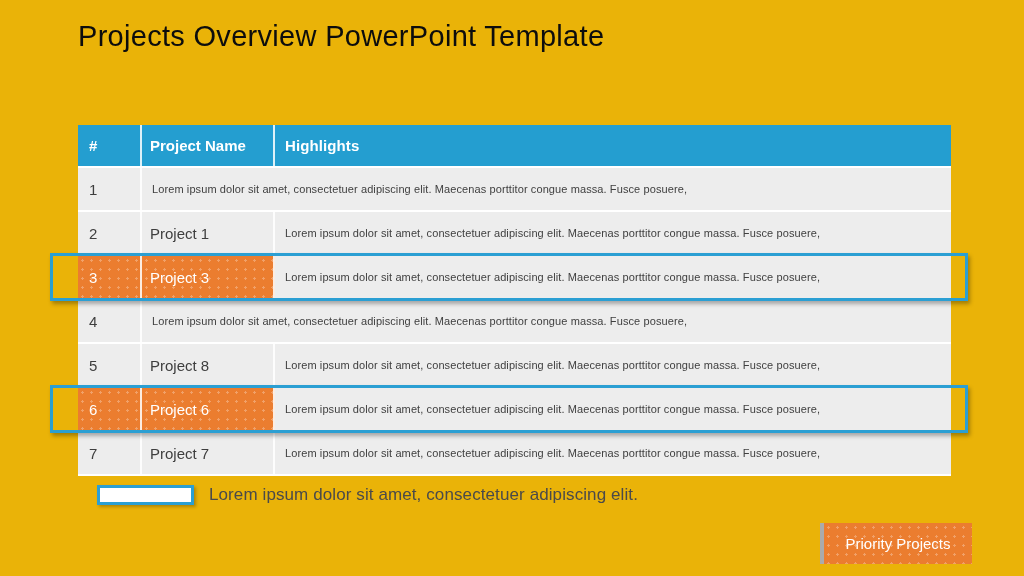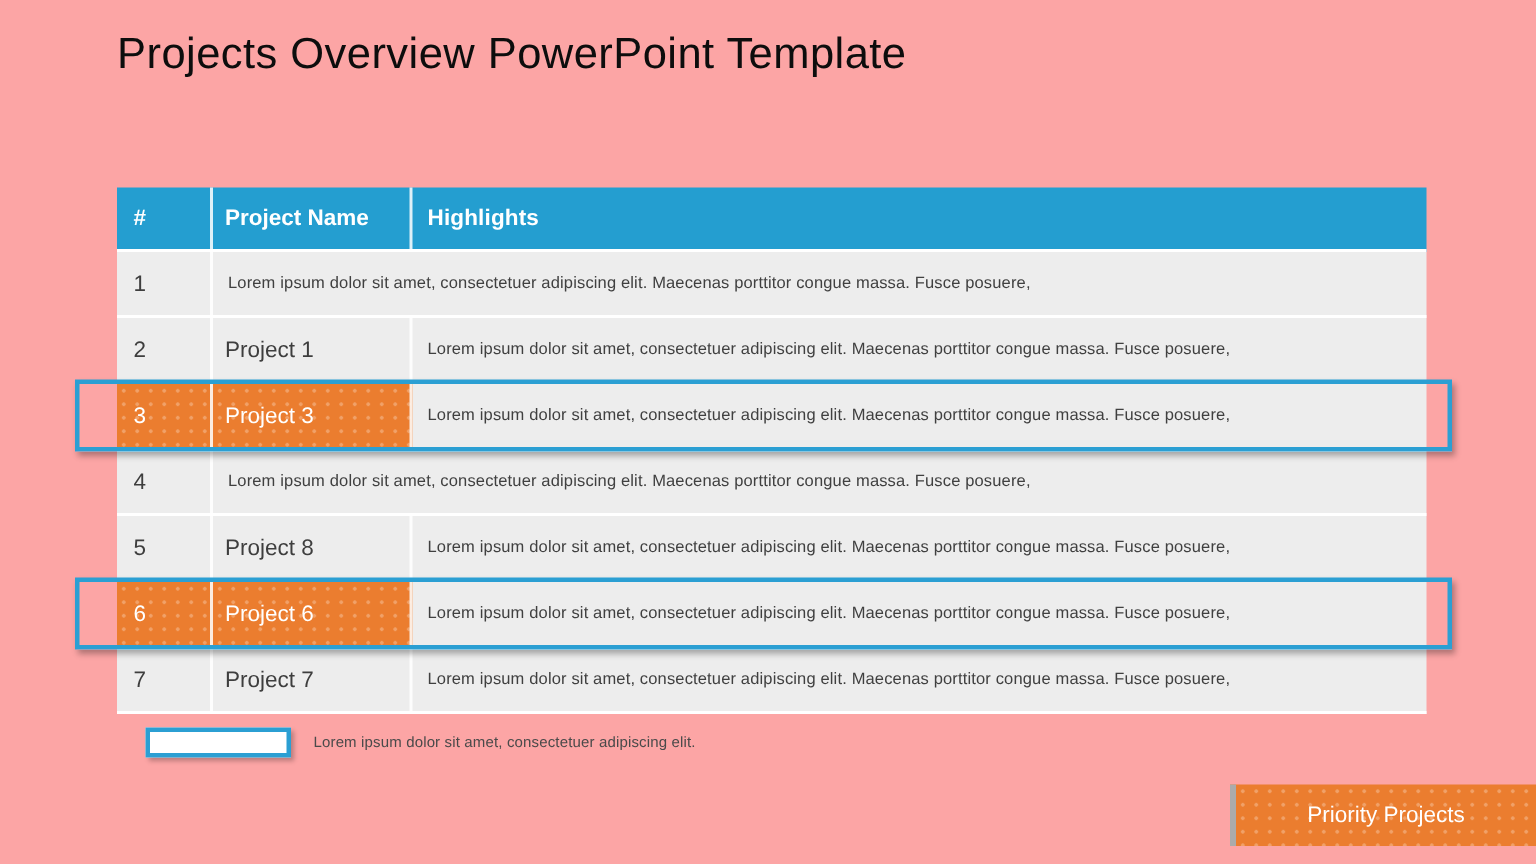--- a/index.html
+++ b/index.html
@@ -5,21 +5,21 @@
   :root {
     --blue: #249ED0;
     --orange: #EB7D2F;
     --rowgray: #EDEDED;
     --outline: #2B9FD3;
   }
   * { margin:0; padding:0; box-sizing:border-box; }
   html,body { background:#888; }
   body { display:flex; justify-content:center; }
   .slide {
-    position:relative; width:1024px; height:576px; background:#fca5a5;
+    position:relative; width:1024px; height:576px; background:#eab308;
     font-family:"Liberation Sans", sans-serif; overflow:hidden;
     flex:0 0 auto;
     padding-left:36px;
   }
   .title {
     position:absolute; left:78px; top:20px;
     font-size:29px; font-weight:400; color:#0d0d0d; letter-spacing:0.3px;
     white-space:nowrap;
   }
   .table {
@@ -55,24 +55,24 @@
   }
   .legend {
     position:absolute; left:97px; top:485px; display:flex; align-items:center;
   }
   .legend-box {
     width:97px; height:20px; background:#fff;
     border:3px solid var(--outline);
     box-shadow:2px 2px 3px rgba(0,0,0,0.25);
   }
   .legend-text {
-    margin-left:15px; font-size:10px; color:#4a4a4a; letter-spacing:0.1px;
+    margin-left:15px; font-size:17px; color:#4a4a4a; letter-spacing:0.1px;
   }
   .priority-btn {
-    position:absolute; left:820px; top:523px; width:204px; height:41px;
+    position:absolute; left:820px; top:523px; width:152px; height:41px;
     background-color:var(--orange);
     background-image:radial-gradient(rgba(255,255,255,0.28) 1px, transparent 1.4px);
     background-size:9px 9px;
     border:none; border-left:4px solid #ababab;
     color:#fff; font-size:15px; font-family:"Liberation Sans", sans-serif;
     display:flex; align-items:center; justify-content:center;
     cursor:pointer;
   }
 </style>
 </head>

